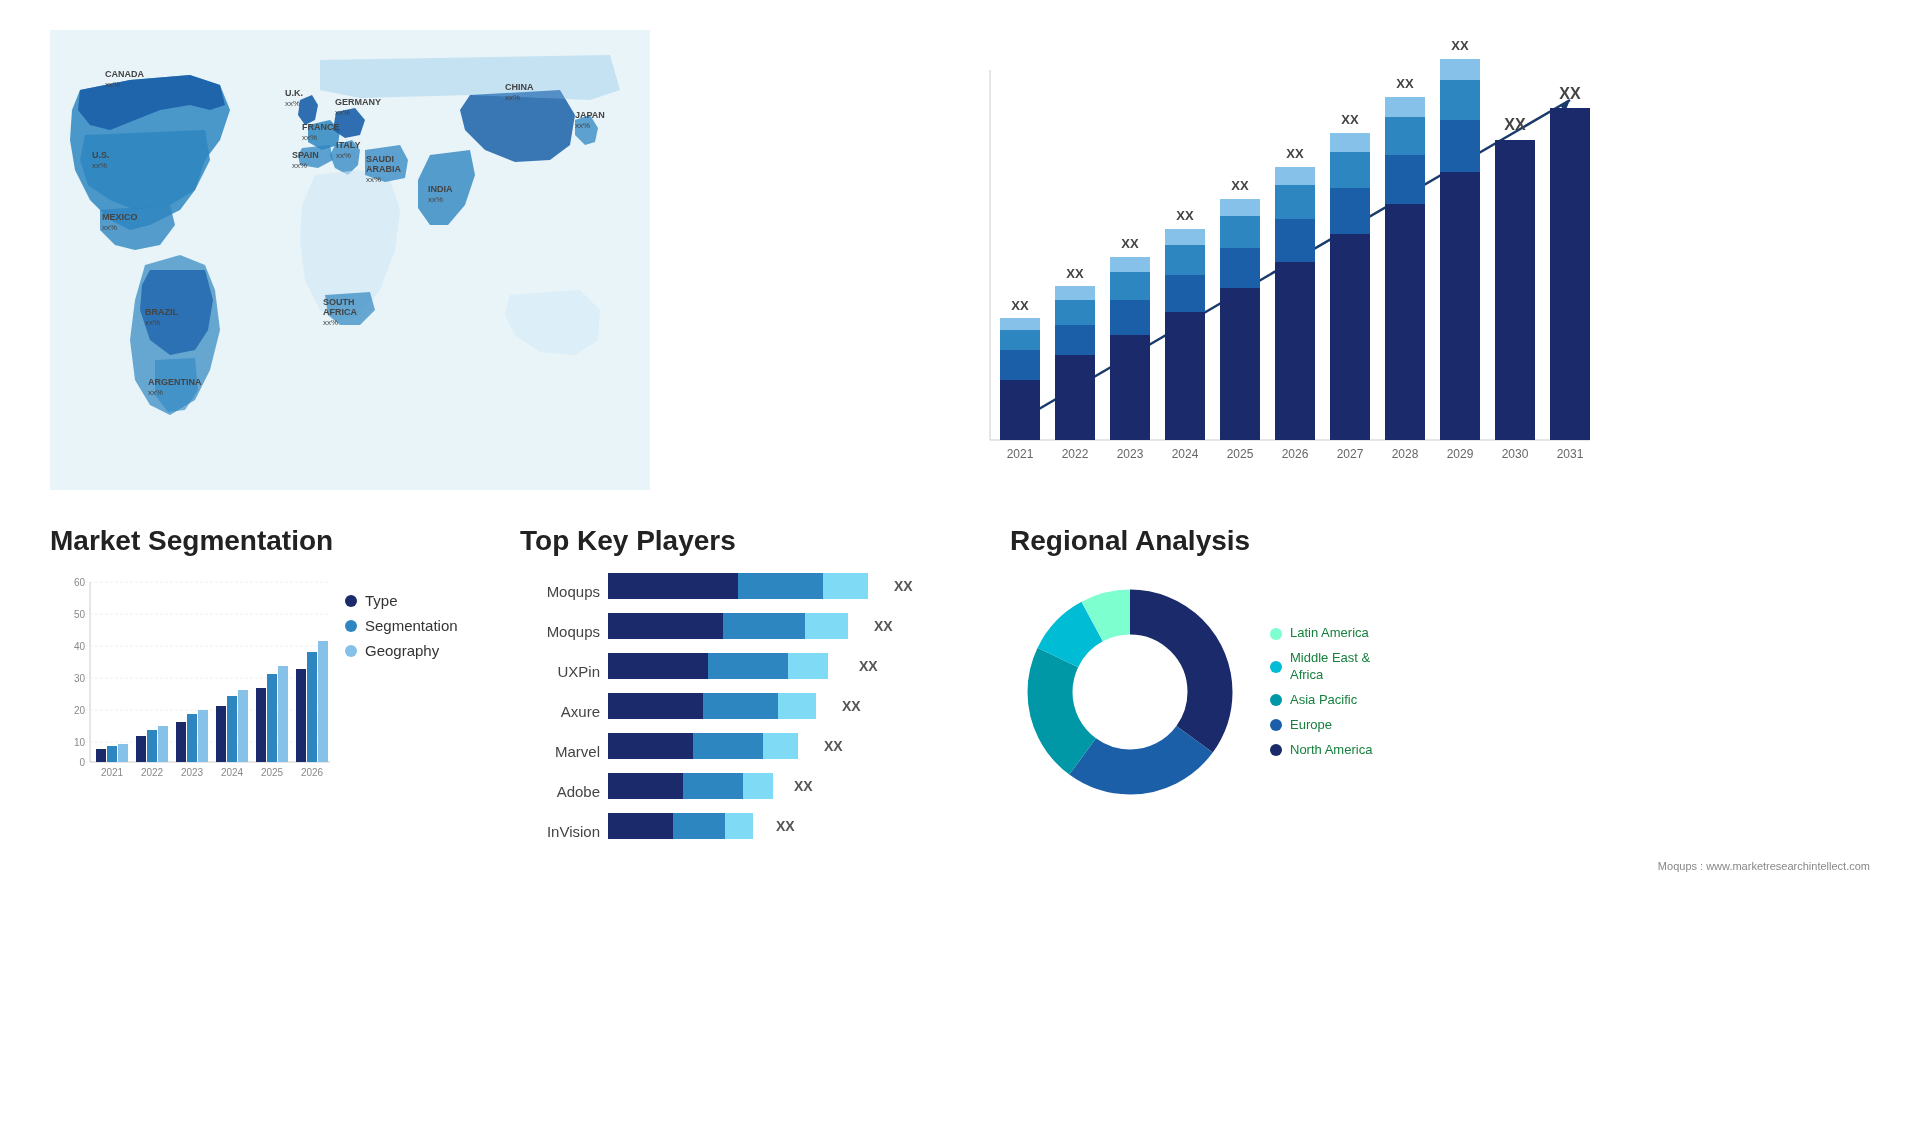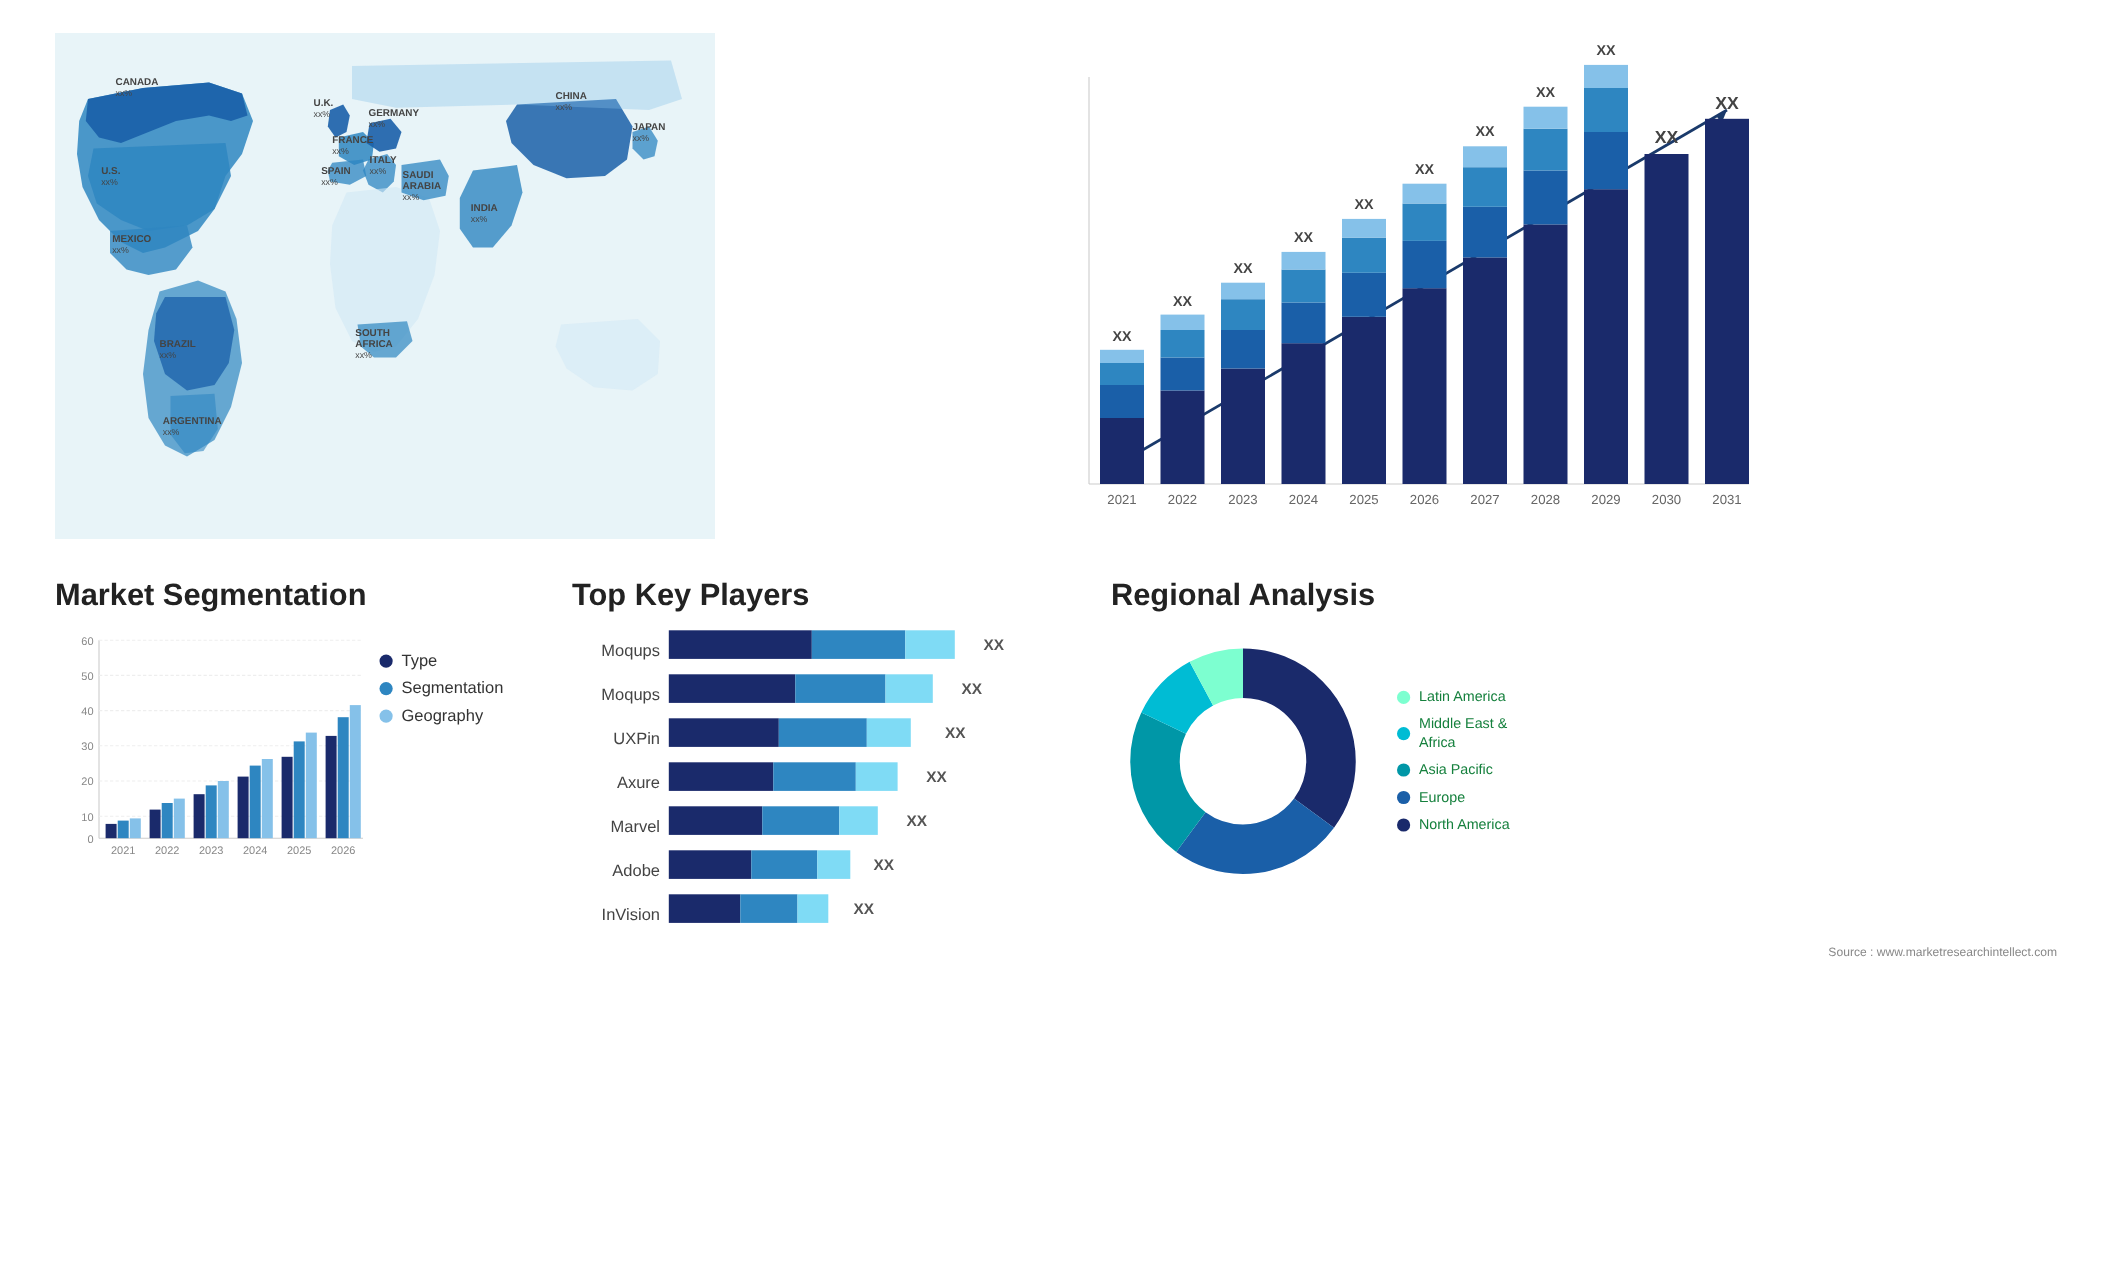--- a/index.html
+++ b/index.html
@@ -542,16 +542,16 @@
             <div class="donut-legend-dot" style="background:#1a5fa8;"></div>
             <span class="donut-legend-label">Europe</span>
           </div>
           <div class="donut-legend-item">
             <div class="donut-legend-dot" style="background:#1a2a6b;"></div>
             <span class="donut-legend-label">North America</span>
           </div>
         </div>
       </div>
 
-      <div style="position:absolute; bottom:-20px; right:0; font-size:11px; color:#888;">Source : www.marketresearchintellect.com</div>
+      <div style="position:absolute; bottom:-20px; right:0; font-size:11px; color:#888;">Moqups : www.marketresearchintellect.com</div>
     </div>
   </div>
 </div>
 
 </body></html>

